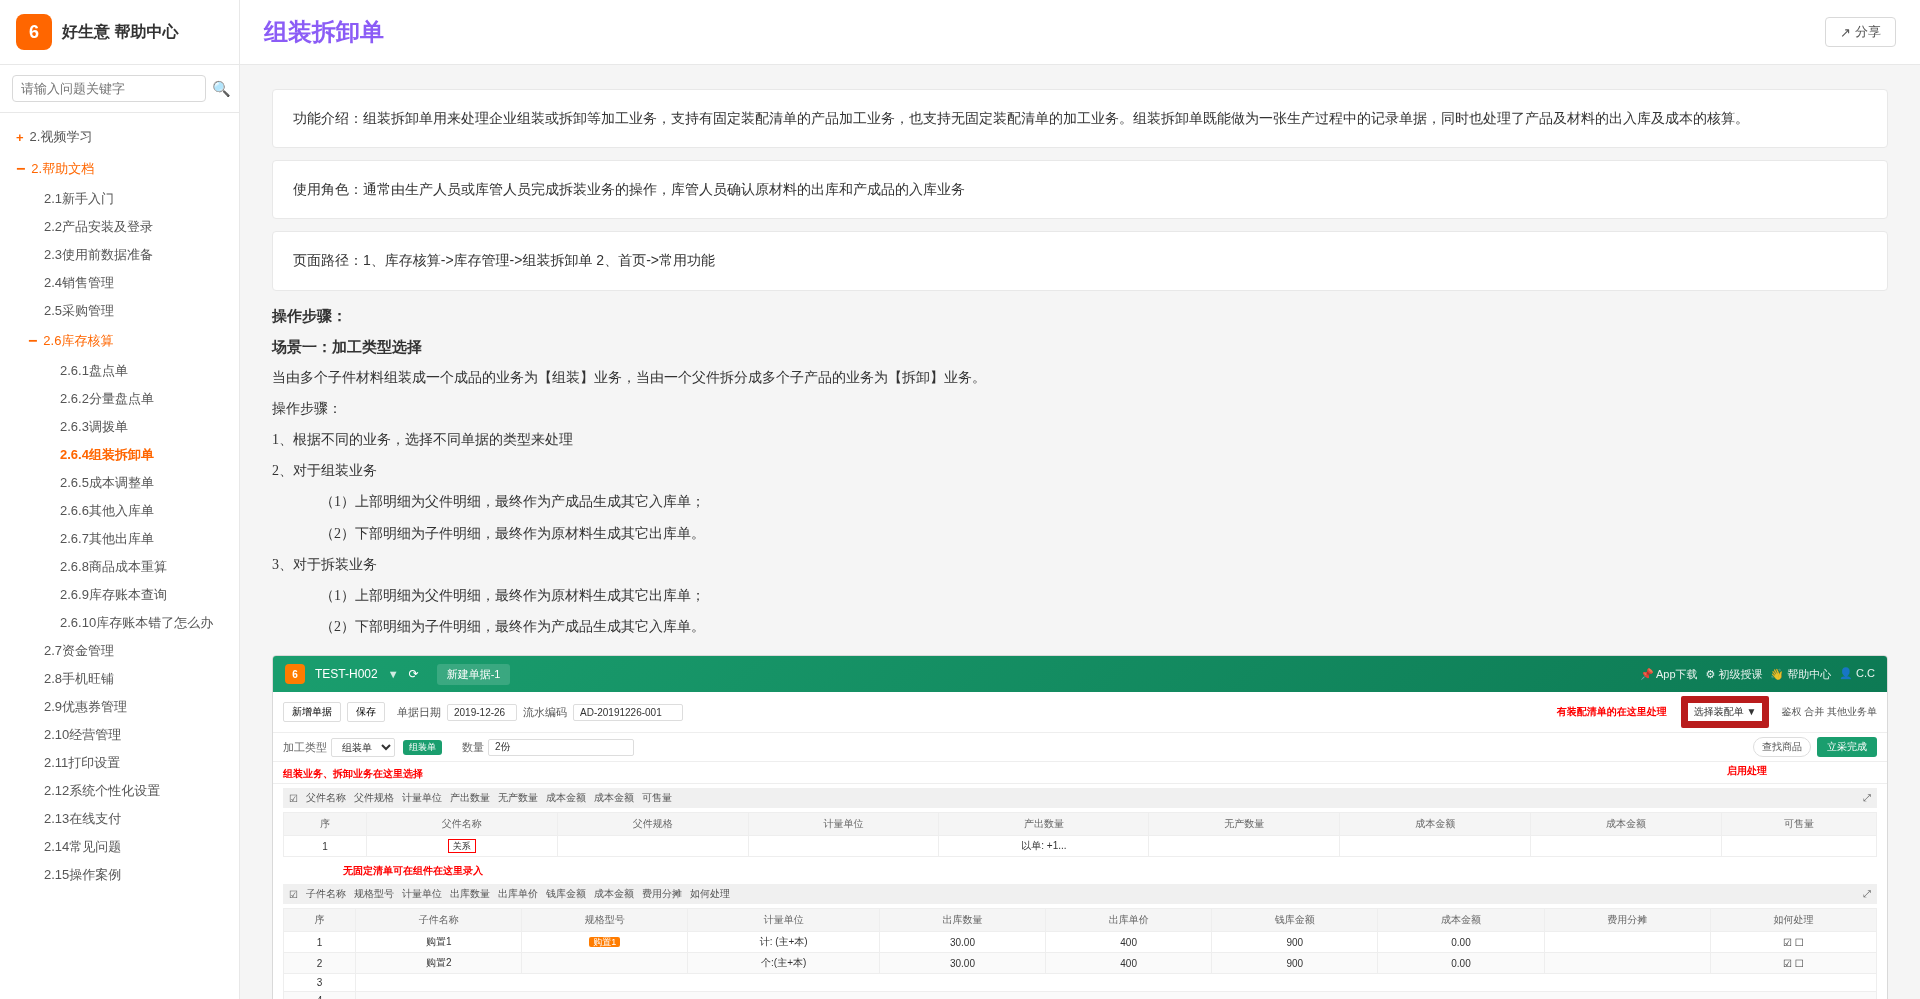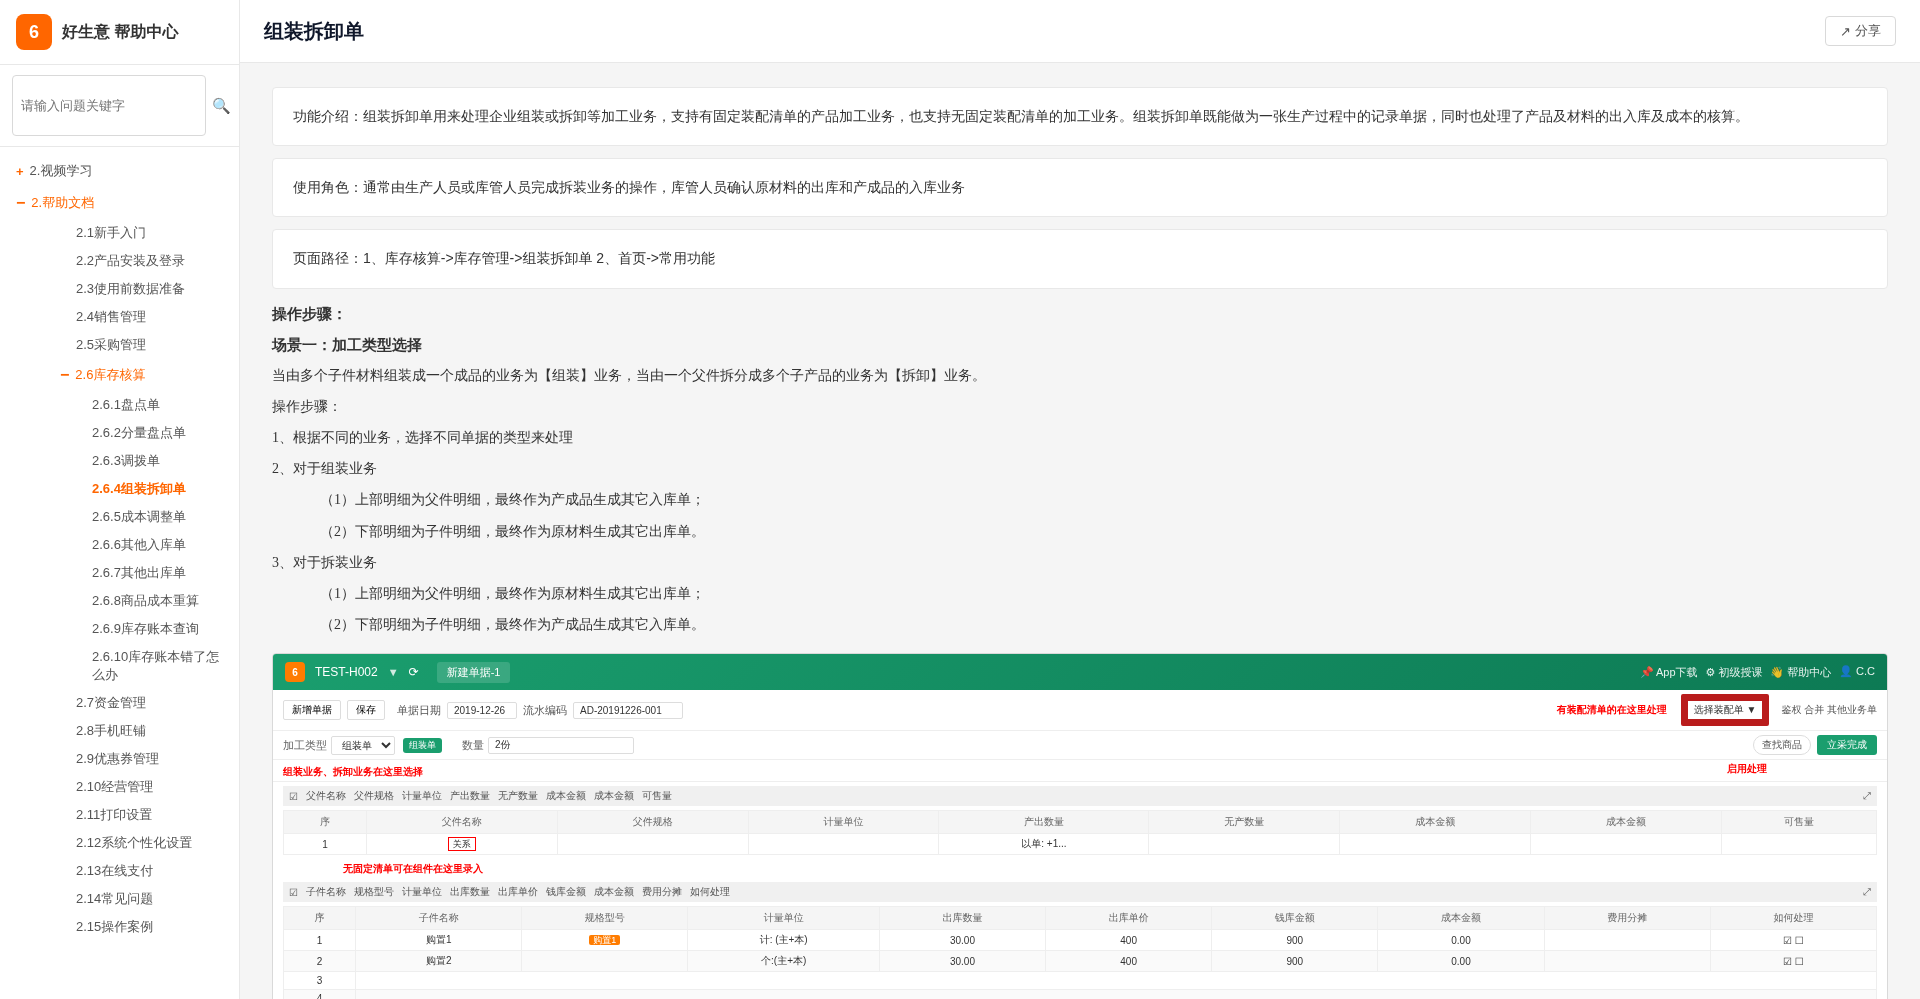--- a/index.html
+++ b/index.html
@@ -4,36 +4,36 @@
   <style>
     * { box-sizing: border-box; margin: 0; padding: 0; }
     body { font-family: 'Microsoft YaHei', 'PingFang SC', Arial, sans-serif; font-size: 14px; color: #333; background: #f5f5f5; display: flex; height: 100vh; overflow: hidden; }
 
     
     .sidebar { width: 240px; background: #fff; border-right: 1px solid #e8e8e8; display: flex; flex-direction: column; flex-shrink: 0; overflow-y: auto; }
     .sidebar-logo { display: flex; align-items: center; padding: 14px 16px; border-bottom: 1px solid #e8e8e8; }
     .logo-icon { width: 36px; height: 36px; background: #f60; border-radius: 8px; display: flex; align-items: center; justify-content: center; color: #fff; font-size: 18px; font-weight: bold; margin-right: 10px; flex-shrink: 0; }
     .logo-text { font-size: 16px; font-weight: bold; color: #333; }
     .search-box { padding: 10px 12px; border-bottom: 1px solid #e8e8e8; display: flex; align-items: center; }
-    .search-box input { flex: 1; border: 1px solid #d9d9d9; border-radius: 4px; padding: 22px 8px; font-size: 13px; outline: none; color: #999; }
+    .search-box input { flex: 1; border: 1px solid #d9d9d9; border-radius: 4px; padding: 5px 8px; font-size: 13px; outline: none; color: #999; }
     .search-icon-btn { margin-left: 6px; color: #999; cursor: pointer; font-size: 15px; }
 
     .nav-list { flex: 1; padding: 8px 0; }
     .nav-item { padding: 7px 16px; cursor: pointer; font-size: 13px; color: #555; display: flex; align-items: center; }
     .nav-item .nav-plus { color: #f60; margin-right: 6px; font-size: 13px; font-weight: bold; }
     .nav-item .nav-minus { color: #f60; margin-right: 6px; font-size: 16px; font-weight: bold; line-height: 1; }
     .nav-item.parent-active { color: #f60; }
-    .sub-nav { padding-left: 28px; margin-left: 32px; }
+    .sub-nav { padding-left: 28px; }
     .sub-nav-item { padding: 5px 16px; cursor: pointer; font-size: 13px; color: #555; display: block; }
     .sub-nav-item.active { color: #f60; font-weight: bold; }
 
     
     .main { flex: 1; display: flex; flex-direction: column; overflow: hidden; }
     .main-header { background: #fff; padding: 16px 24px; border-bottom: 1px solid #e8e8e8; display: flex; align-items: center; justify-content: space-between; }
-    .main-header h1 { font-size: 20px; font-weight: bold; color: #0f172a; }
+    .main-header h1 { font-size: 24px; font-weight: bold; color: #8b5cf6; }
     .share-btn { border: 1px solid #d9d9d9; border-radius: 4px; padding: 5px 14px; font-size: 13px; color: #555; cursor: pointer; background: #fff; display: flex; align-items: center; gap: 4px; }
 
     .content-area { flex: 1; overflow-y: auto; padding: 24px 32px; background: #f5f5f5; }
 
     .info-block { background: #fff; border: 1px solid #e8e8e8; border-radius: 4px; padding: 16px 20px; margin-bottom: 12px; font-size: 14px; line-height: 1.8; color: #333; }
 
     .section-title { font-size: 15px; font-weight: bold; color: #333; margin: 16px 0 10px 0; }
     .scenario-title { font-size: 15px; font-weight: bold; color: #333; margin: 12px 0 8px 0; }
     .step-text { font-size: 14px; color: #333; margin: 6px 0; line-height: 1.8; font-family: Liberation Serif, serif; }
     .step-text.numbered { margin-left: 0; }

